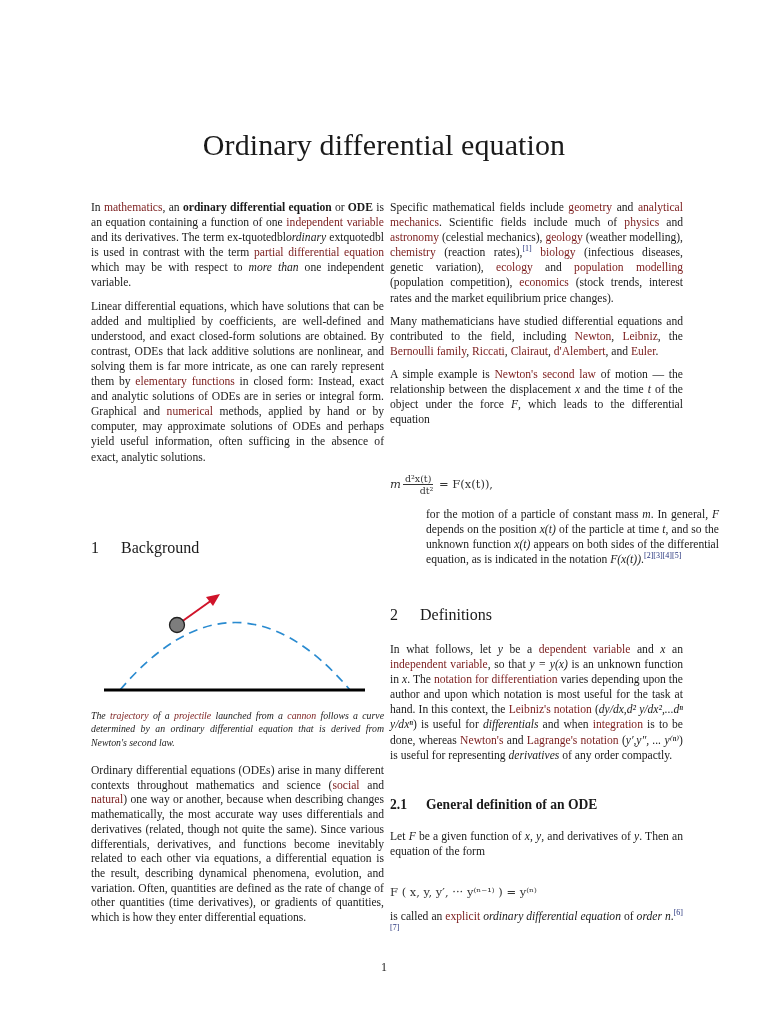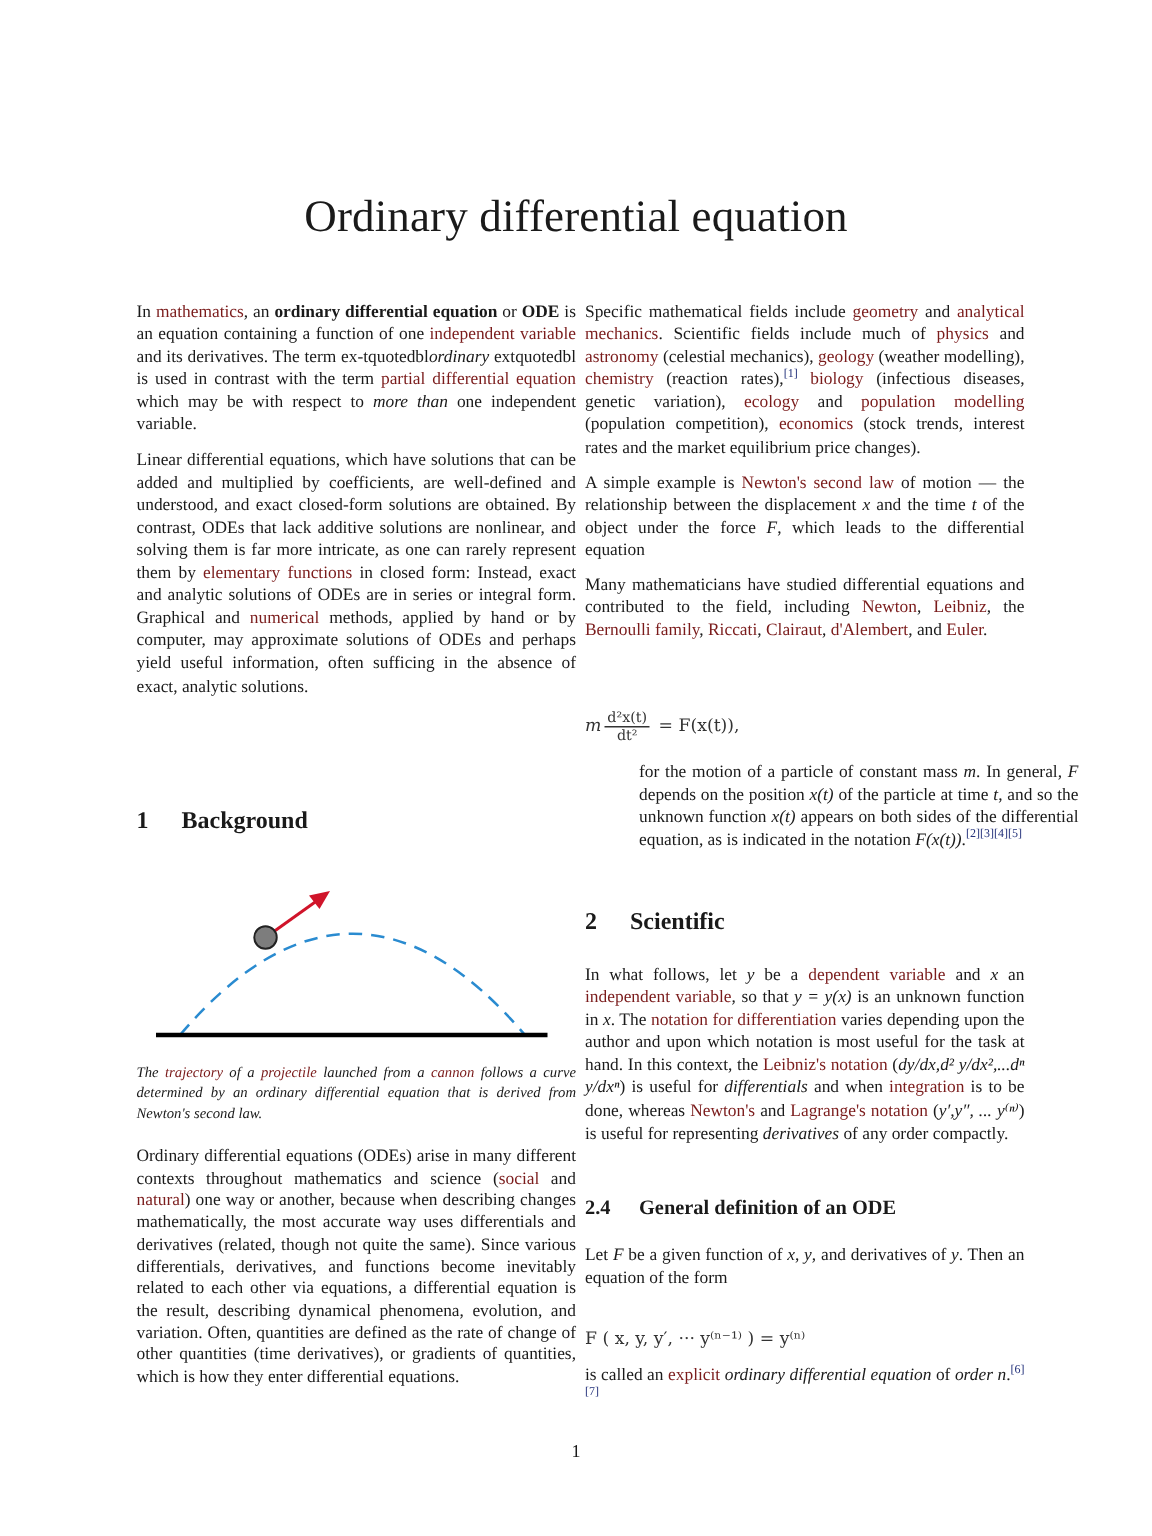--- a/index.html
+++ b/index.html
@@ -7,28 +7,28 @@
          font-family:"Liberation Serif","DejaVu Serif",serif; color:#1a1a1a; }
   .title { position:absolute; top:108px; left:0; width:768px; text-align:center;
            font-size:30px; font-weight:normal; letter-spacing:0.1px; }
   .col { position:absolute; top:200px; width:293px; font-size:11.6px; line-height:15.1px; text-align:justify; }
   .col.left { left:91px; }
   .col.right { left:390px; }
   p { margin:0 0 8px 0; hyphens:auto; }
   a, .lnk { color:#7a1b1b; text-decoration:none; }
   sup.cite { color:#22307a; font-size:8px; vertical-align:5px; line-height:0; }
   .seealso { margin-bottom:22px; }
-  h2 { font-size:16px; font-weight:bold; margin:0; position:absolute; }
+  h2 { font-size:16px; font-weight:normal; margin:0; position:absolute; }
   h3 { font-size:13.6px; font-weight:bold; margin:0; position:absolute; }
   .secnum { display:inline-block; width:30px; }
   .subnum { display:inline-block; width:36px; }
   .abs { position:absolute; left:0; width:293px; }
   .caption { font-style:italic; font-size:9.8px; line-height:13.4px; text-align:justify; }
   .math { font-family:"DejaVu Serif",serif; font-size:11.5px; color:#333; }
-  .frac { display:inline-block; vertical-align:middle; text-align:center; font-size:9.5px; line-height:11px; margin:0 2px; }
+  .frac { display:inline-block; vertical-align:middle; text-align:right; font-size:9.5px; line-height:11px; margin:0 2px; }
   .frac .num { border-bottom:0.8px solid #333; padding:0 2px; display:block; }
   .frac .den { display:block; }
   .pagenum { position:absolute; top:960px; left:0; width:768px; text-align:center; font-size:12px; }
   i { font-style:italic; }
 </style>
 </head>
 <body>
 
 <h1 class="title">Ordinary differential equation</h1>
 
@@ -51,41 +51,41 @@
 
 <div class="abs caption" style="left:91px; top:709px;"><span>The </span><a>trajectory</a><span> of a </span><a>projectile</a><span> launched from a </span><a>cannon</a><span> follows a curve determined by an ordinary differential equation that is derived from Newton's second law.</span></div>
 
 <div class="abs col" style="left:91px; top:764px; line-height:14.7px;">
   <p><span>Ordinary differential equations (ODEs) arise in many different contexts throughout mathematics and science (</span><a>social</a><span> and </span><a>natural</a><span>) one way or another, because when describing changes mathematically, the most accurate way uses differentials and derivatives (related, though not quite the same). Since various differentials, derivatives, and functions become inevitably related to each other via equations, a differential equation is the result, describing dynamical phenomena, evolution, and variation. Often, quantities are defined as the rate of change of other quantities (time derivatives), or gradients of quantities, which is how they enter differential equations.</span></p>
 </div>
 
 <div class="col right">
   <p><span>Specific mathematical fields include </span><a>geometry</a><span> and </span><a>analytical mechanics</a><span>. Scientific fields include much of </span><a>physics</a><span> and </span><a>astronomy</a><span> (celestial mechanics), </span><a>geology</a><span> (weather modelling), </span><a>chemistry</a><span> (reaction rates),</span><sup class="cite">[1]</sup><span> </span><a>biology</a><span> (infectious diseases, genetic variation), </span><a>ecology</a><span> and </span><a>population modelling</a><span> (population competition), </span><a>economics</a><span> (stock trends, interest rates and the market equilibrium price changes).</span></p>
 
+  <p><span>Many mathematicians have studied differential equations and contributed to the field, including </span><a>Newton</a><span>, </span><a>Leibniz</a><span>, the </span><a>Bernoulli family</a><span>, </span><a>Riccati</a><span>, </span><a>Clairaut</a><span>, </span><a>d'Alembert</a><span>, and </span><a>Euler</a><span>.</span></p>
+
   <p><span>A simple example is </span><a>Newton's second law</a><span> of motion — the relationship between the displacement </span><i>x</i><span> and the time </span><i>t</i><span> of the object under the force </span><i>F</i><span>, which leads to the differential equation</span></p>
-
-  <p><span>Many mathematicians have studied differential equations and contributed to the field, including </span><a>Newton</a><span>, </span><a>Leibniz</a><span>, the </span><a>Bernoulli family</a><span>, </span><a>Riccati</a><span>, </span><a>Clairaut</a><span>, </span><a>d'Alembert</a><span>, and </span><a>Euler</a><span>.</span></p>
 </div>
 
 <div class="abs math" style="left:390px; top:473px;">
   <i>m</i><span class="frac"><span class="num">d²x(t)</span><span class="den">dt²</span></span>
   <span>= F(x(t)),</span>
 </div>
 
 <div class="abs col" style="left:390px; top:507px;margin-left:36px;">
   <p><span>for the motion of a particle of constant mass </span><i>m</i><span>. In general, </span><i>F</i><span> depends on the position </span><i>x(t)</i><span> of the particle at time </span><i>t</i><span>, and so the unknown function </span><i>x(t)</i><span> appears on both sides of the differential equation, as is indicated in the notation </span><i>F(x(t))</i><span>.</span><sup class="cite">[2][3][4][5]</sup></p>
 </div>
 
-<h2 style="left:390px; top:606px;"><span class="secnum">2</span><span>Scientific</span></h2>
+<h2 style="left:390px; top:606px;"><span class="secnum">2</span><span>Definitions</span></h2>
 
 <div class="abs col" style="left:390px; top:642px;">
   <p><span>In what follows, let </span><i>y</i><span> be a </span><a>dependent variable</a><span> and </span><i>x</i><span> an </span><a>independent variable</a><span>, so that </span><i>y = y(x)</i><span> is an unknown function in </span><i>x</i><span>. The </span><a>notation for differentiation</a><span> varies depending upon the author and upon which notation is most useful for the task at hand. In this context, the </span><a>Leibniz's notation</a><span> (</span><i>dy/dx,d² y/dx²,...dⁿ y/dxⁿ</i><span>) is useful for </span><i>differentials</i><span> and when </span><a>integration</a><span> is to be done, whereas </span><a>Newton's</a><span> and </span><a>Lagrange's notation</a><span> (</span><i>y′,y″, ... y⁽ⁿ⁾</i><span>) is useful for representing </span><i>derivatives</i><span> of any order compactly.</span></p>
 </div>
 
-<h3 style="left:390px; top:797px;"><span class="subnum">2.4</span><span>General definition of an ODE</span></h3>
+<h3 style="left:390px; top:797px;"><span class="subnum">2.1</span><span>General definition of an ODE</span></h3>
 
 <div class="abs col" style="left:390px; top:829px;">
   <p><span>Let </span><i>F</i><span> be a given function of </span><i>x</i><span>, </span><i>y</i><span>, and derivatives of </span><i>y</i><span>. Then an equation of the form</span></p>
 </div>
 
 <div class="abs math" style="left:390px; top:885px; ">F ( x, y, y′, ··· y⁽ⁿ⁻¹⁾ ) = y⁽ⁿ⁾</div>
 
 <div class="abs col" style="left:390px; top:909px;">
   <p><span>is called an </span><a>explicit</a><span> </span><i>ordinary differential equation</i><span> of </span><i>order n</i><span>.</span><sup class="cite">[6][7]</sup></p>
 </div>

